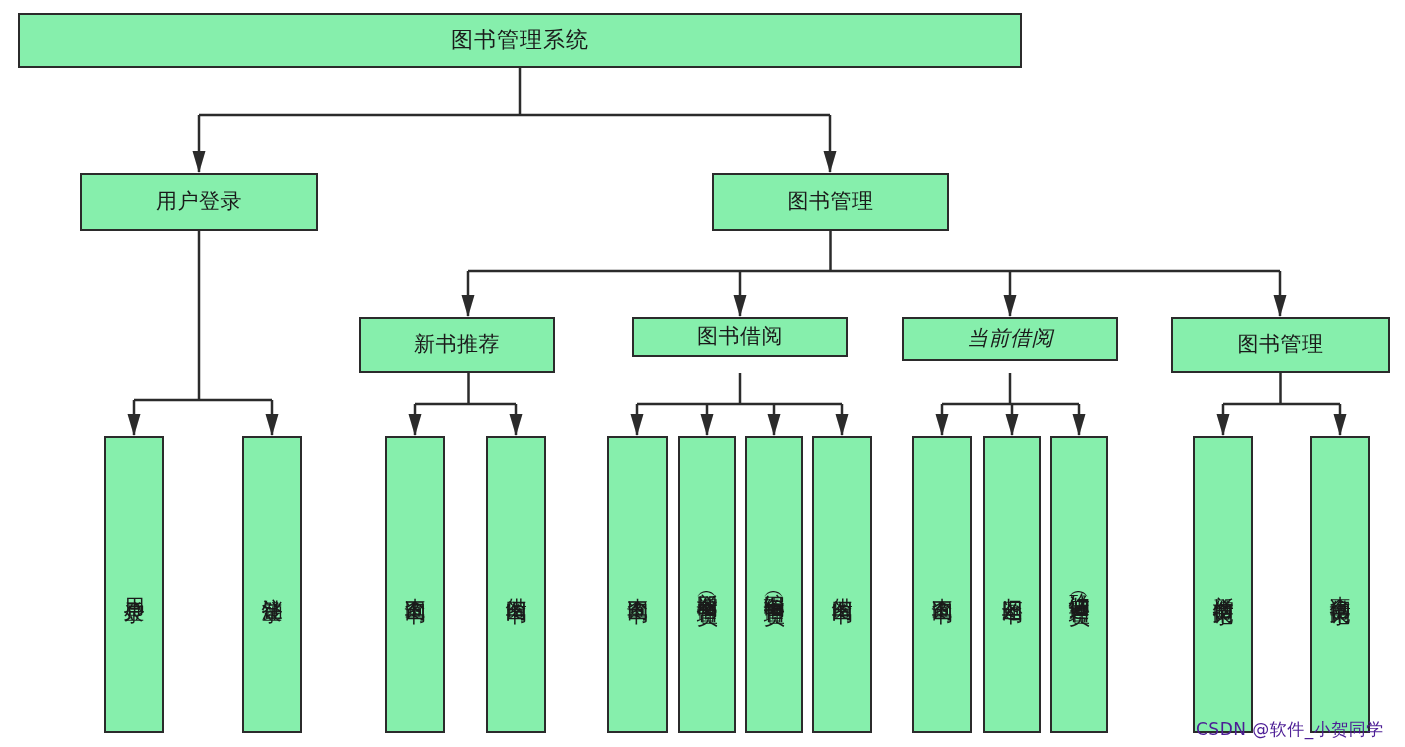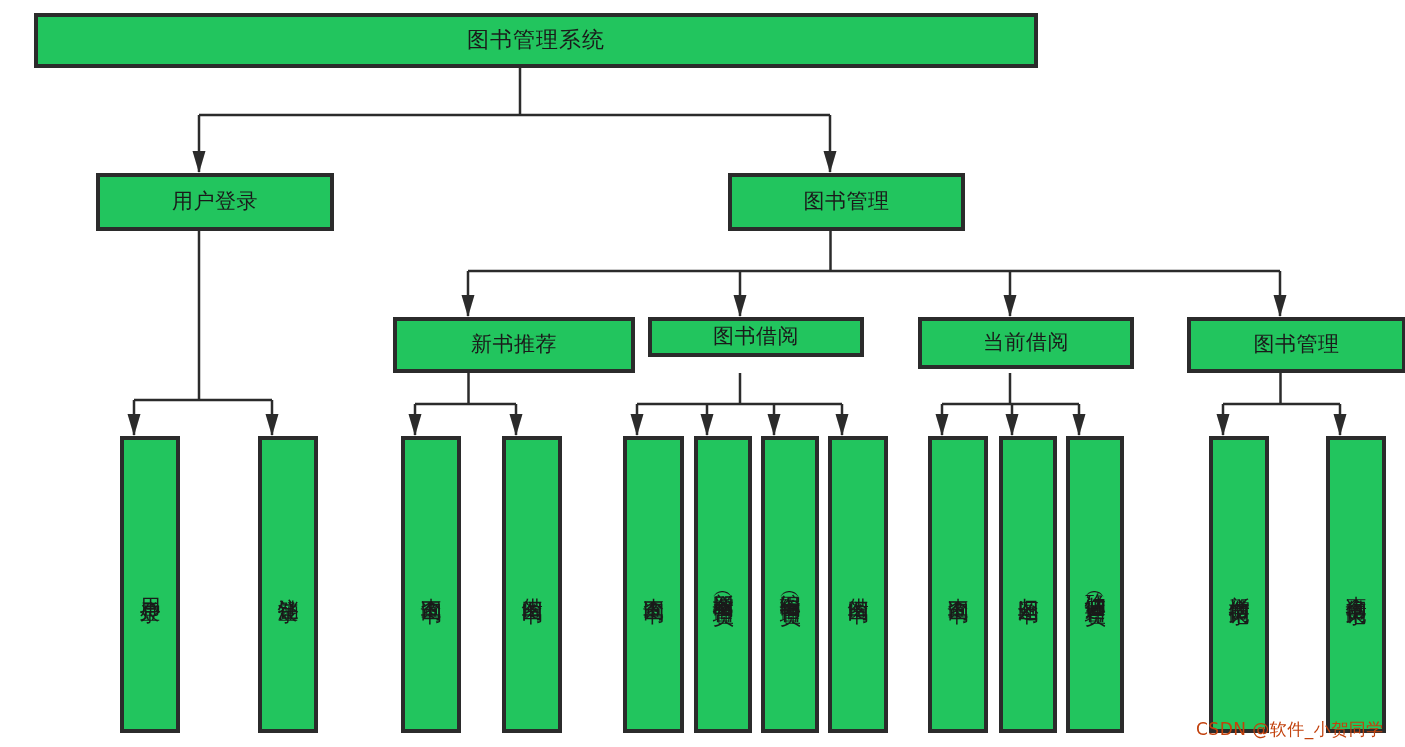--- a/index.html
+++ b/index.html
@@ -20,27 +20,26 @@
   #wires {
     position: absolute;
     left: 0;
     top: 0;
     width: 1405px;
     height: 747px;
   }
   .node {
     position: absolute;
     box-sizing: border-box;
-    border: 4px solid #0ea5e9;
-    background: #22c55e;
+    border: 2px solid #0ea5e9;
+    background: #86efac;
     display: flex;
     align-items: center;
     justify-content: center;
     color: #1a1a1a;
-    margin-left: 16px;
   }
   .node.horiz .node-label {
     font-size: 21px;
     line-height: 1.1;
     white-space: nowrap;
     letter-spacing: 0.5px;
   }
   .node.root .node-label {
     font-size: 22px;
     letter-spacing: 1px;
@@ -130,27 +129,27 @@
   <div id="nodes-layer">
       <div class="node horiz root" style="left: 18px; top: 13px; width: 1004px; height: 55px; border-color: rgb(43, 43, 43);">
         <span class="node-label">图书管理系统</span>
       </div>
       <div class="node horiz" style="left: 80px; top: 173px; width: 238px; height: 58px; border-color: rgb(43, 43, 43);">
         <span class="node-label">用户登录</span>
       </div>
       <div class="node horiz" style="left: 712px; top: 173px; width: 237px; height: 58px; border-color: rgb(43, 43, 43); text-align: right;">
         <span class="node-label">图书管理</span>
       </div>
-      <div class="node horiz" style="left: 377px; top: 317px; width: 242px; height: 56px; border-color: rgb(43, 43, 43); align-items: center;">
+      <div class="node horiz" style="left: 359px; top: 317px; width: 196px; height: 56px; border-color: rgb(43, 43, 43); align-items: center;">
         <span class="node-label">新书推荐</span>
       </div>
       <div class="node horiz" style="left: 632px; top: 317px; width: 216px; height: 40px; border-color: rgb(43, 43, 43);">
         <span class="node-label">图书借阅</span>
       </div>
-      <div class="node horiz" style="left: 902px; top: 317px; width: 216px; height: 52px; border-color: rgb(43, 43, 43);">
+      <div class="node horiz" style="left: 902px; top: 317px; width: 216px; height: 44px; border-color: rgb(43, 43, 43); font-style: italic;">
         <span class="node-label">当前借阅</span>
       </div>
       <div class="node horiz" style="left: 1171px; top: 317px; width: 219px; height: 56px; border-color: rgb(43, 43, 43);">
         <span class="node-label">图书管理</span>
       </div>
       <div class="node vert" style="left: 104px; top: 436px; width: 60px; height: 297px; border-color: rgb(43, 43, 43);">
         <span class="node-label">用户登录</span>
       </div>
       <div class="node vert" style="left: 242px; top: 436px; width: 60px; height: 297px; border-color: rgb(43, 43, 43);">
         <span class="node-label">注销登录</span>
@@ -183,15 +182,15 @@
         <span class="node-label">确认归还（管理员）</span>
       </div>
       <div class="node vert" style="left: 1193px; top: 436px; width: 60px; height: 297px; border-color: rgb(43, 43, 43);">
         <span class="node-label">新增借阅记录</span>
       </div>
       <div class="node vert" style="left: 1310px; top: 436px; width: 60px; height: 297px; border-color: rgb(43, 43, 43);">
         <span class="node-label">查询借阅记录</span>
       </div>
     </div>
 
-  <div class="watermark" style="left: 1196px; top: 718px; color: #c2410c;">CSDN @软件_小贺同学</div>
+  <div class="watermark" style="left: 1196px; top: 718px; color: #4c1d95;">CSDN @软件_小贺同学</div>
 
 </div>
 
 </body></html>

